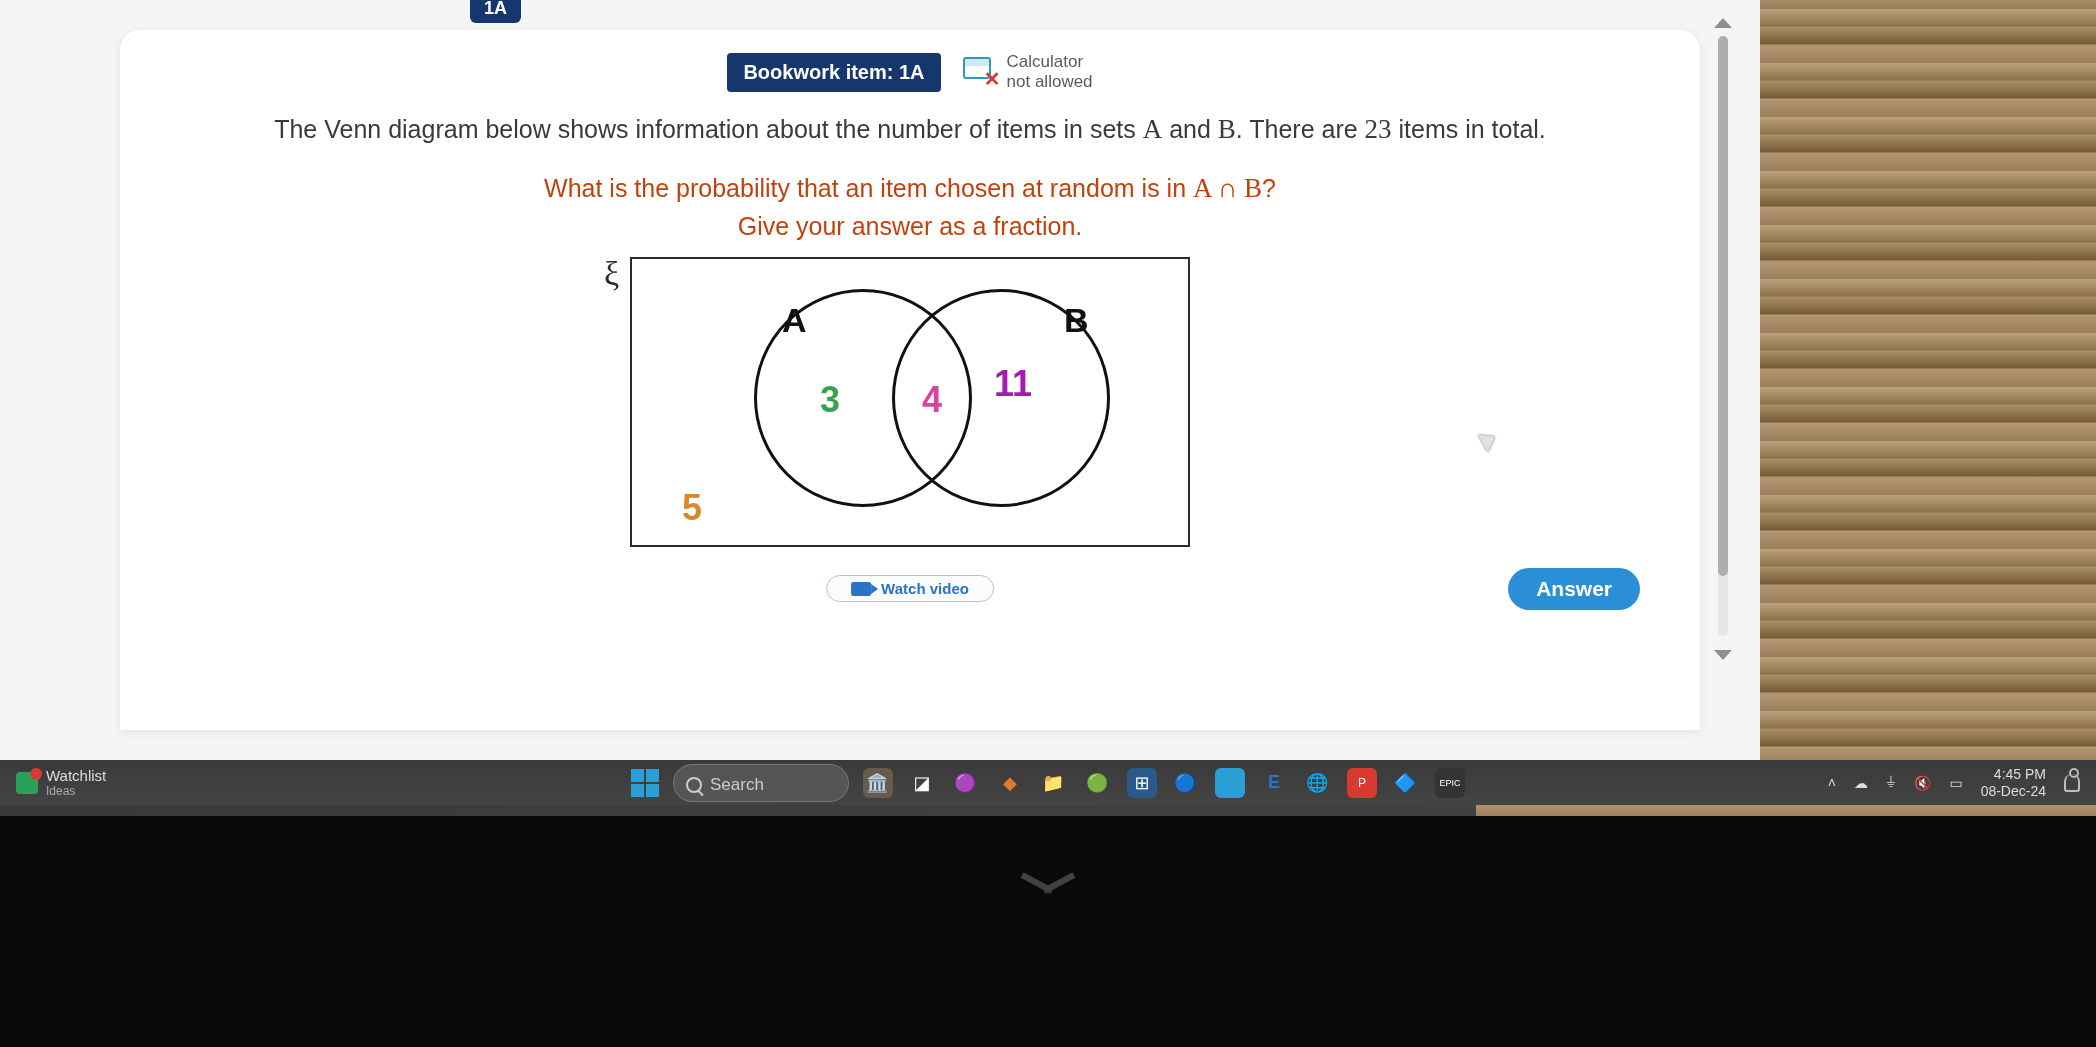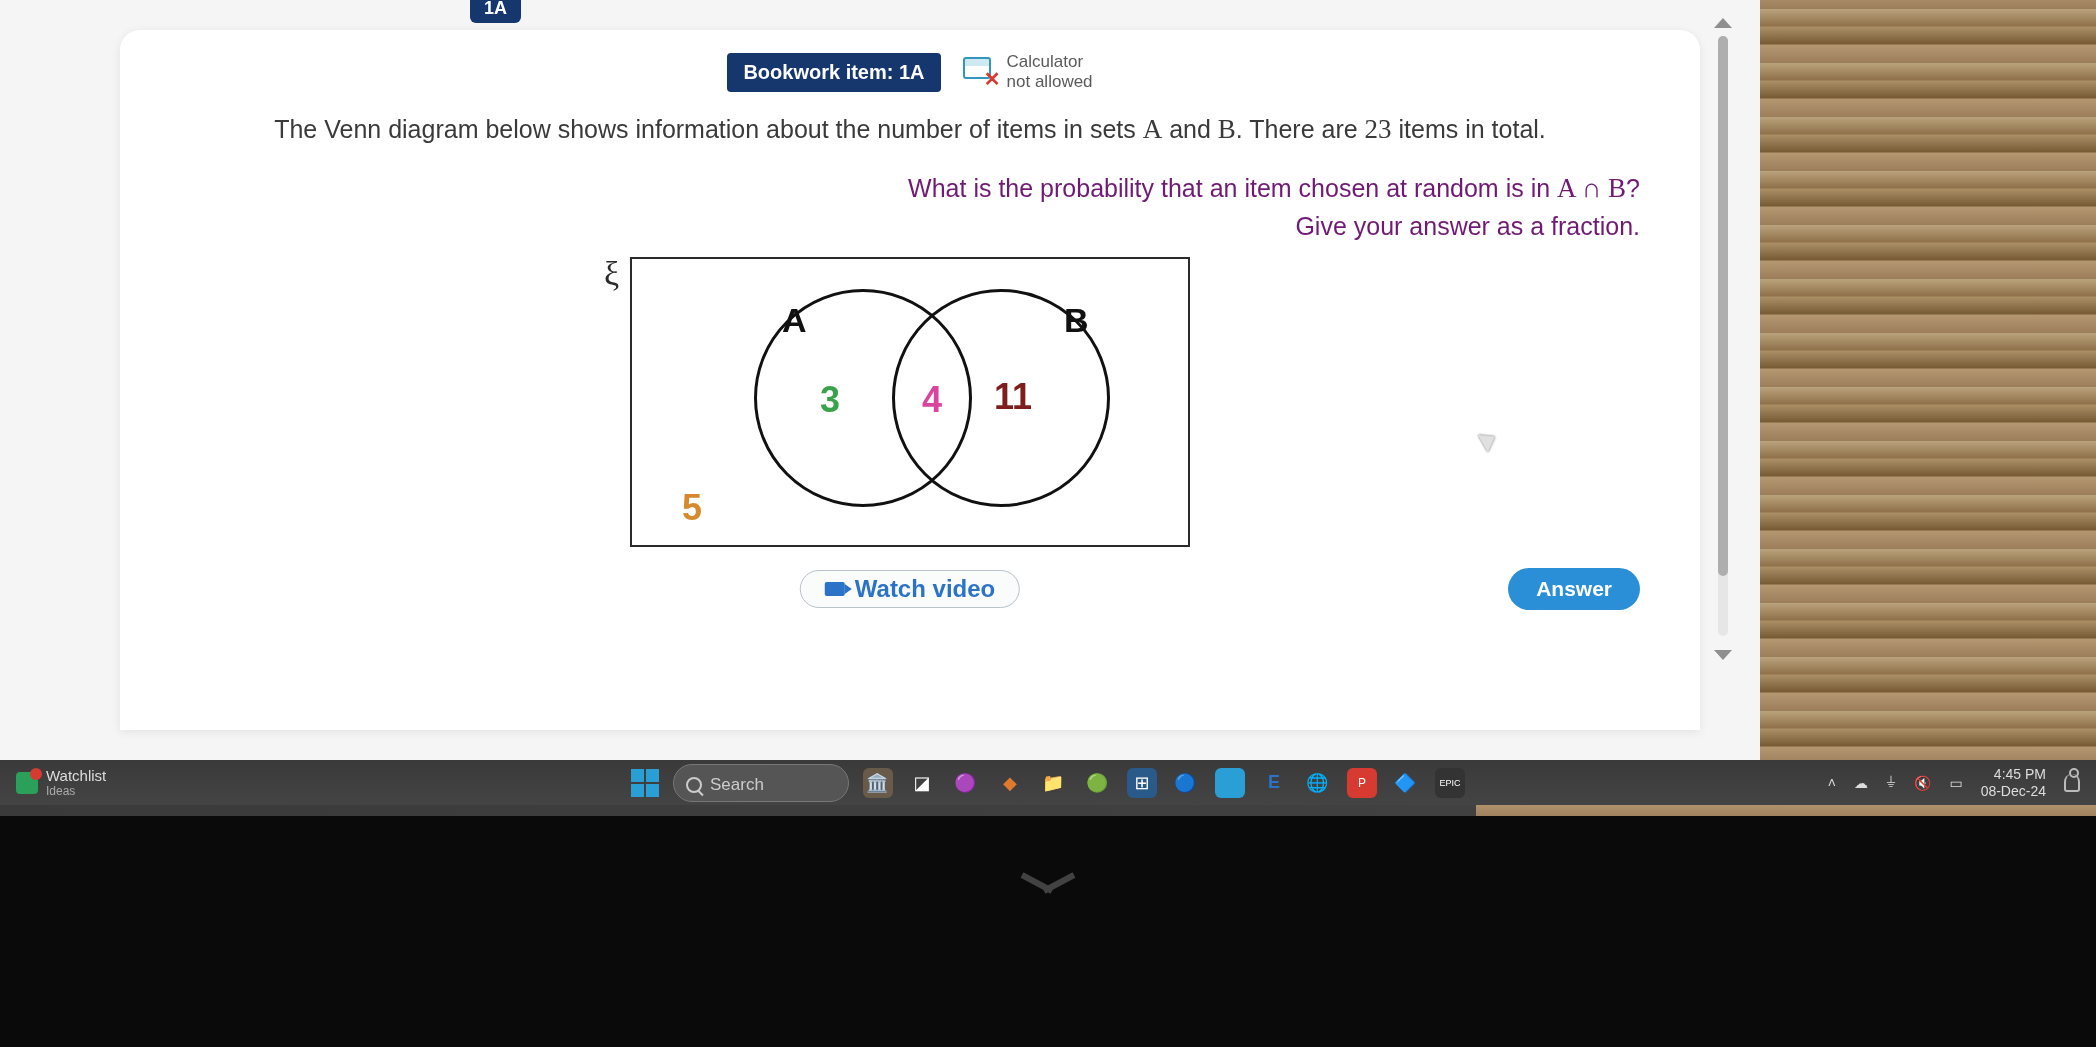--- a/index.html
+++ b/index.html
@@ -102,23 +102,23 @@
 }
 .question {
   text-align: center;
   font-size: 25px;
   color: #3a3a3a;
   line-height: 1.45;
   margin-bottom: 20px;
 }
 .question .serif { font-family: "Times New Roman", serif; font-size: 27px; }
 .subq {
-  text-align: right;
+  text-align: center;
   font-size: 25px;
-  color: #701a75;
+  color: #c2410c;
   line-height: 1.45;
   margin-bottom: 12px;
 }
 .subq .serif { font-family: "Times New Roman", serif; font-size: 27px; }
 .venn-wrap {
   display: flex;
   justify-content: center;
 }
 .venn-box {
   position: relative;
@@ -152,42 +152,42 @@
 .lbl.a { top: 42px; left: 150px; }
 .lbl.b { top: 42px; left: 432px; }
 .num {
   position: absolute;
   font-family: Arial, sans-serif;
   font-weight: 700;
   font-size: 36px;
 }
 .num.only-a { top: 120px; left: 188px; color: #3aa24a; }
 .num.inter  { top: 120px; left: 290px; color: #d9459e; }
-.num.only-b { top: 117px; left: 362px; color: #7f1d1d; }
+.num.only-b { top: 104px; left: 362px; color: #a21caf; }
 .num.outer  { top: 228px; left: 50px;  color: #d58a2e; }
 .footer-row {
   display: flex;
   align-items: center;
   margin-top: 18px;
   position: relative;
   height: 48px;
 }
 .watch-video {
   position: absolute;
   left: 50%;
   transform: translateX(-50%);
   border: 1px solid #b9c2ca;
   border-radius: 24px;
   padding: 4px 24px;
   display: flex;
   align-items: center;
   gap: 10px;
   color: #2a73c7;
   font-weight: 700;
-  font-size: 24px;
+  font-size: 15px;
   background: #fafbfb;
 }
 .watch-video .cam {
   width: 20px; height: 14px;
   background: #2a73c7;
   border-radius: 2px;
   position: relative;
 }
 .watch-video .cam::after {
   content: '';

